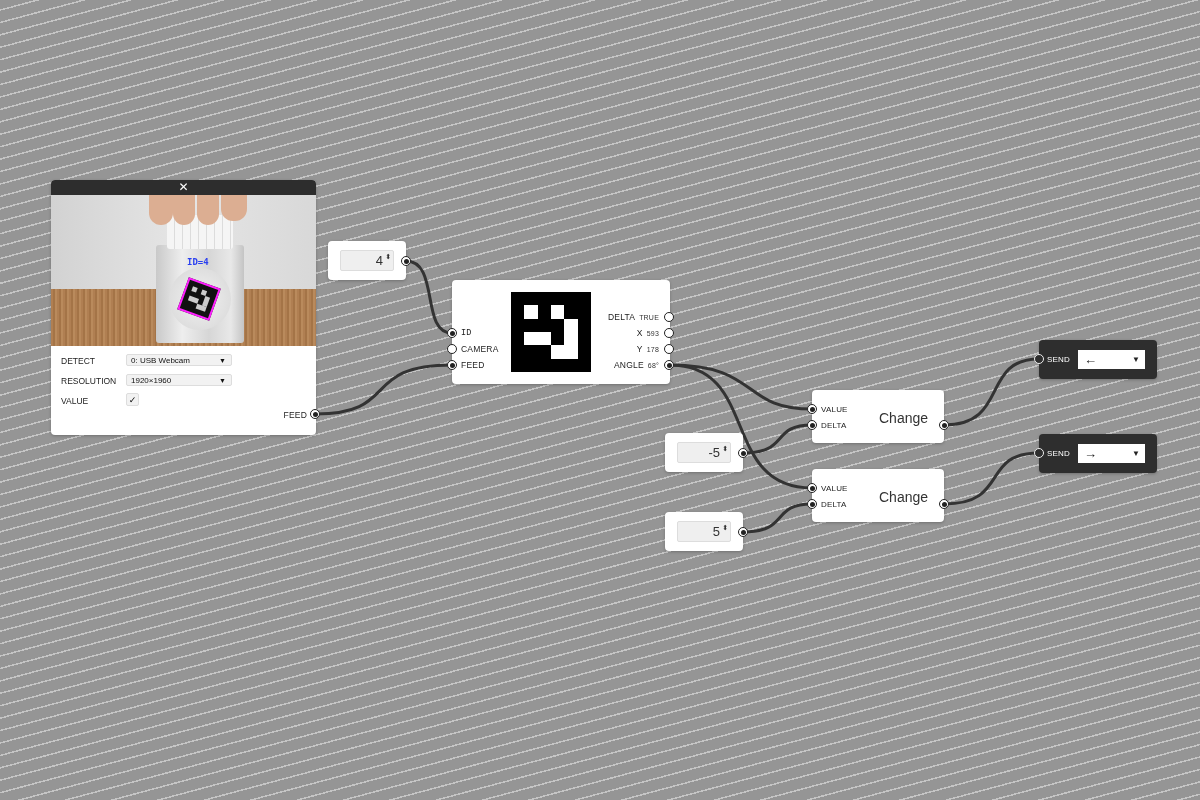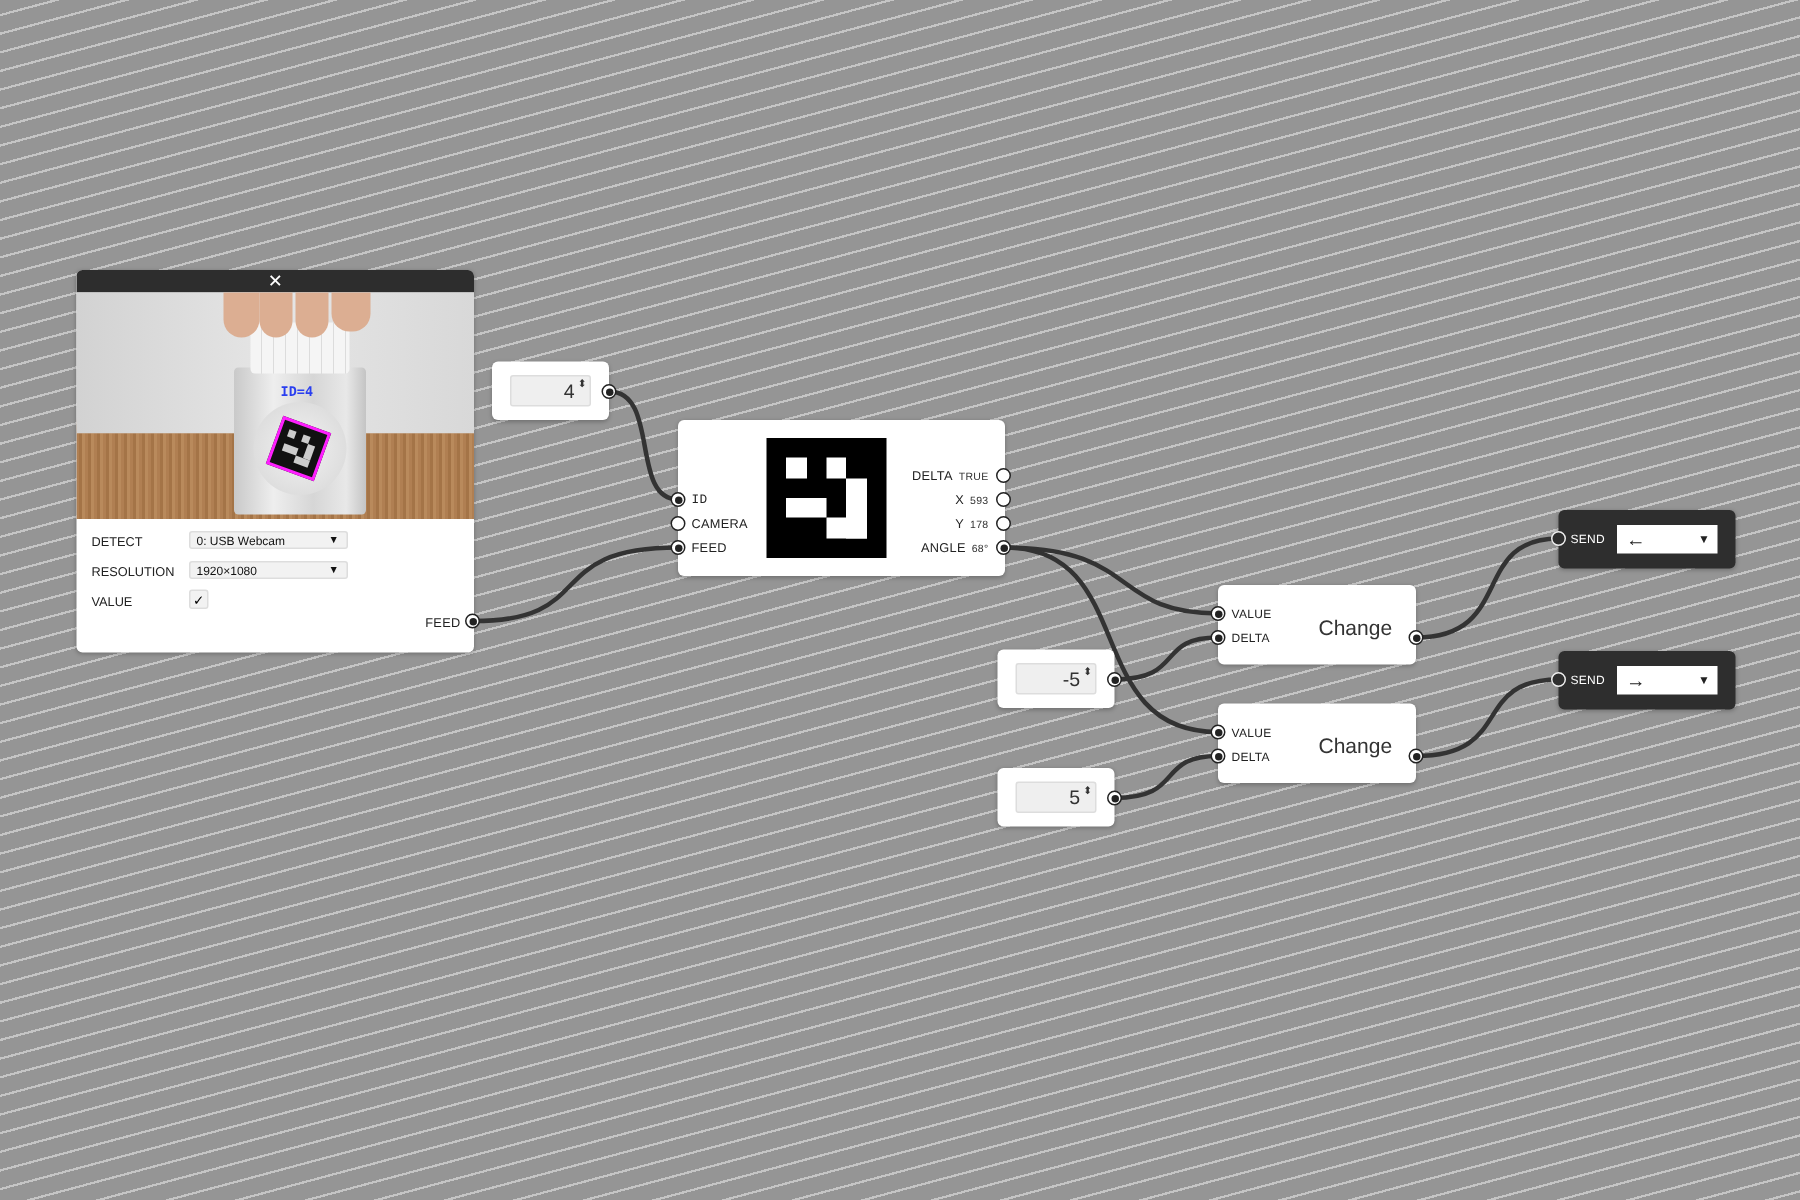--- a/index.html
+++ b/index.html
@@ -102,21 +102,21 @@
     </div>
 
     <div class="form-row" style="top:176px;">DETECT</div>
     <div class="select" style="top:174px;">
       <span>0: USB Webcam</span>
       <span class="caret">▼</span>
     </div>
 
     <div class="form-row" style="top:196px;">RESOLUTION</div>
     <div class="select" style="top:194px;">
-      <span>1920×1080</span>
+      <span>1920×1960</span>
       <span class="caret">▼</span>
     </div>
 
     <div class="form-row" style="top:216px;">VALUE</div>
     <div class="checkbox" style="top:213px;">
       <span>✓</span>
     </div>
 
     <div class="lbl" style="right:9px;top:230px;">FEED</div>
   </div>

